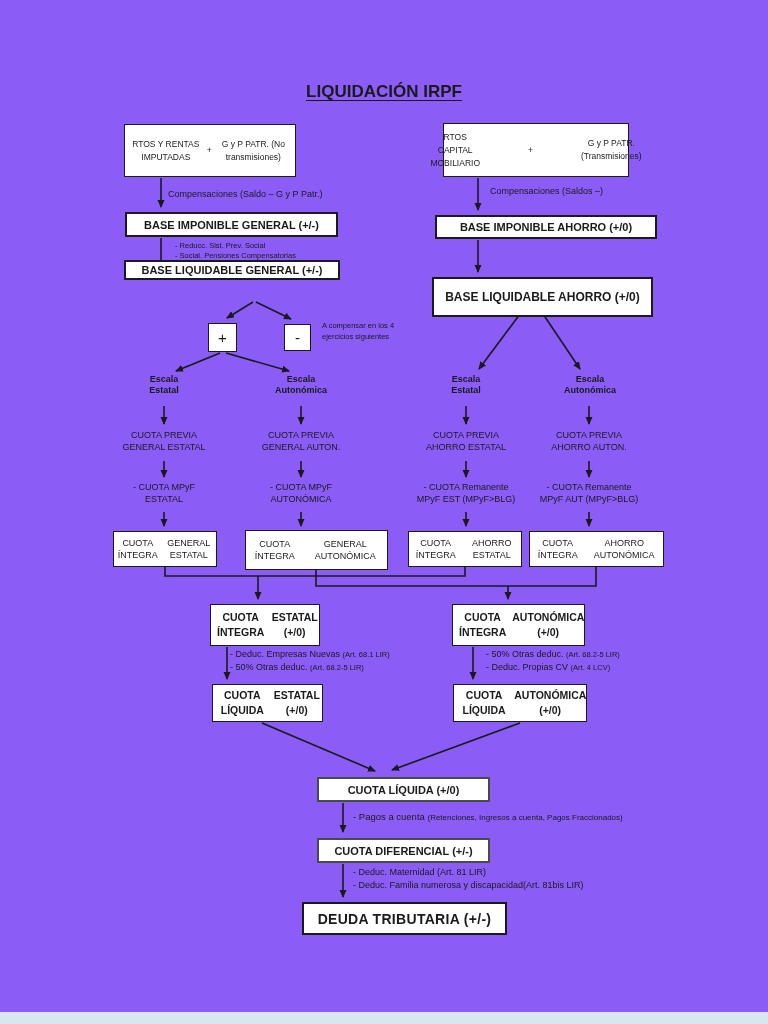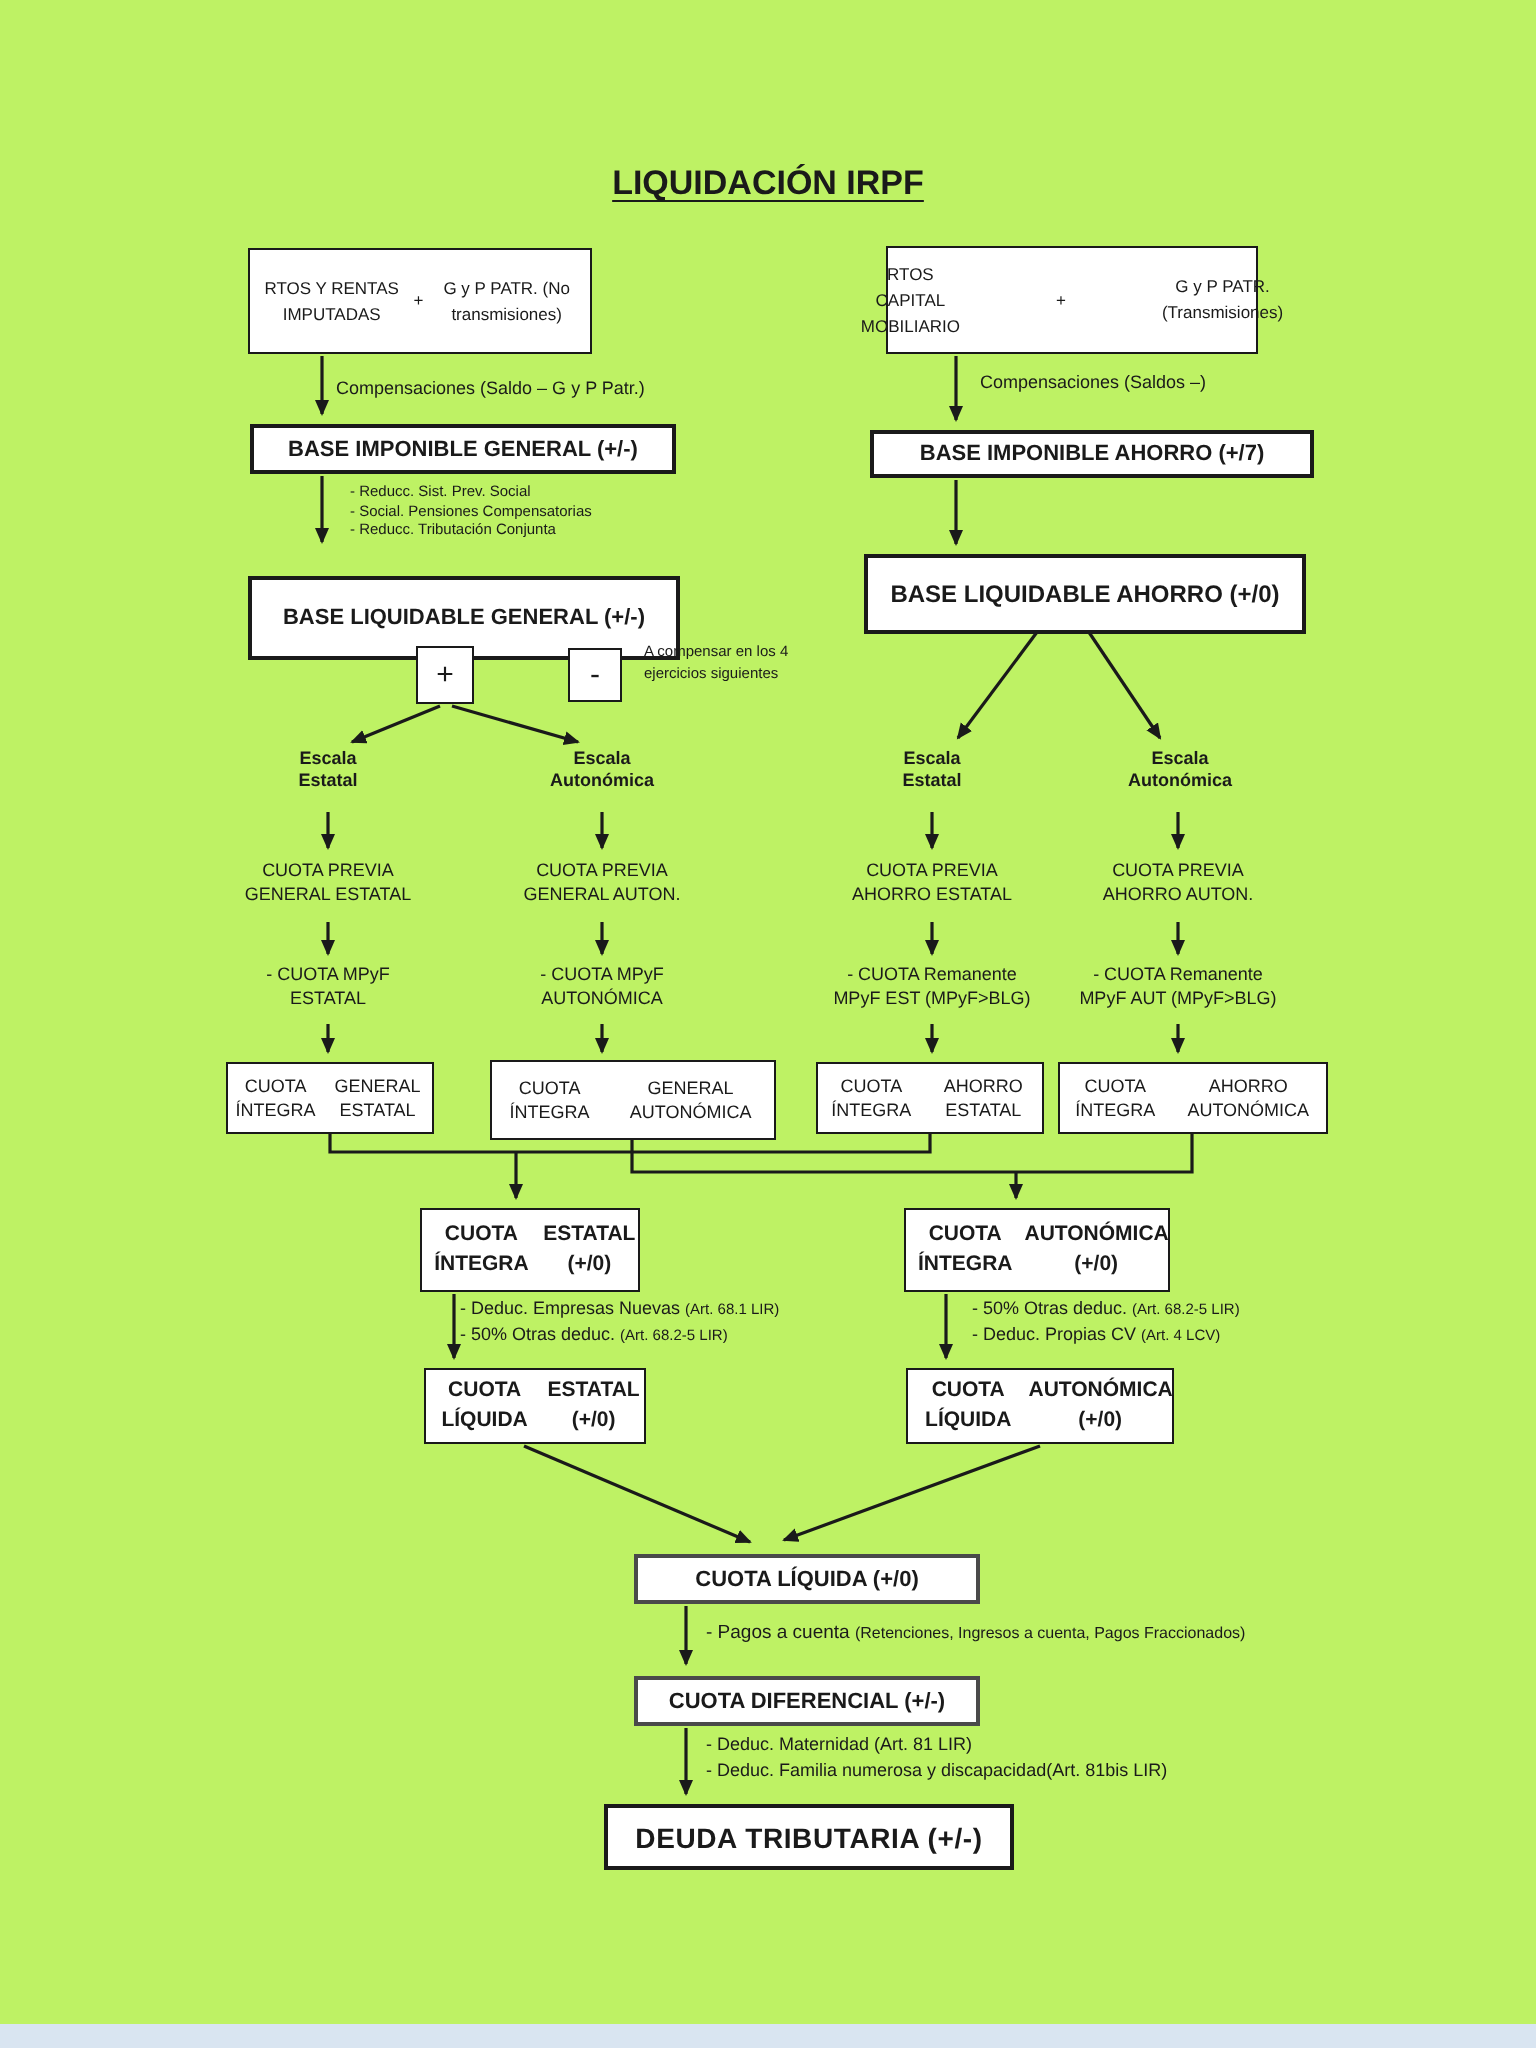--- a/index.html
+++ b/index.html
@@ -1,16 +1,16 @@
 <!DOCTYPE html>
 <html><head>
 <meta charset="utf-8">
 <style>
   html,body{margin:0;padding:0;background:#fff;}
-  #doc{position:relative;width:768px;height:1024px;background:#bef264;overflow:hidden;
+  #doc{position:relative;width:768px;height:1024px;background:#8b5cf6;overflow:hidden;
        font-family:"Liberation Sans",sans-serif;color:#1a1a1a;}
   #arrows{position:absolute;left:0;top:0;pointer-events:none;}
   .abs{position:absolute;box-sizing:border-box;}
   .box{position:absolute;box-sizing:border-box;background:#fff;border:1px solid #1a1a1a;
        display:flex;flex-direction:row;align-items:center;justify-content:center;
        text-align:center;}
   .b2{border-width:2px;}
   .b15{border-width:1.5px;}
   .gray{border-color:#4a4a4a;}
   .bold{font-weight:bold;}
@@ -22,21 +22,21 @@
   #title{left:0;top:82px;width:768px;text-align:center;font-size:17px;font-weight:bold;}
   #title span{text-decoration:underline;text-underline-offset:3px;}
   
   #srcGen{left:124px;top:124px;width:172px;height:53px;font-size:8.5px;line-height:13px;}
   #srcAho{left:443px;top:123px;width:186px;height:54px;font-size:8.5px;line-height:13px;gap:48px;}
   #compGen{left:168px;top:189px;font-size:9px;white-space:nowrap;}
   #compAho{left:490px;top:186px;font-size:9px;white-space:nowrap;}
   
   #bImpGen{left:125px;top:212px;width:213px;height:25px;font-size:11px;}
   #redGen{left:175px;top:241px;font-size:7.5px;line-height:9.6px;}
-  #bLiqGen{left:124px;top:288px;width:216px;height:42px;font-size:11px;}
+  #bLiqGen{left:124px;top:260px;width:216px;height:20px;font-size:11px;}
   #bImpAho{left:435px;top:215px;width:222px;height:24px;font-size:11px;}
   #redAho{left:490px;top:244px;font-size:9px;line-height:12px;}
   #bLiqAho{left:432px;top:277px;width:221px;height:40px;font-size:12px;}
   
   #plusBox{left:208px;top:323px;width:29px;height:29px;font-size:15px;}
   #minusBox{left:284px;top:324px;width:27px;height:27px;font-size:15px;}
   #noteComp{left:322px;top:321px;width:74px;font-size:7.5px;line-height:10.5px;text-align:left;}
   
   #esc1{left:124px;top:374px;width:80px;font-size:9px;font-weight:bold;}
   #esc2{left:258px;top:374px;width:86px;font-size:9px;font-weight:bold;}
@@ -137,21 +137,21 @@
   <div class="abs" id="compAho">Compensaciones (Saldos –)</div>
 
   <div class="box b2 bold" id="bImpGen">BASE IMPONIBLE GENERAL (+/-)</div>
   <div class="bullets" id="redGen">
     <div class="li">- Reducc. Sist. Prev. Social</div>
     <div class="li">- Social. Pensiones Compensatorias</div>
     <div class="li">- Reducc. Tributación Conjunta</div>
   </div>
   <div class="box b2 bold" id="bLiqGen">BASE LIQUIDABLE GENERAL (+/-)</div>
 
-  <div class="box b2 bold" id="bImpAho">BASE IMPONIBLE AHORRO (+/7)</div>
+  <div class="box b2 bold" id="bImpAho">BASE IMPONIBLE AHORRO (+/0)</div>
   <div class="box b2 bold" id="bLiqAho">BASE LIQUIDABLE AHORRO (+/0)</div>
 
   <div class="box b15" id="plusBox">+</div>
   <div class="box b15" id="minusBox">-</div>
   <div class="abs" id="noteComp">A compensar en los 4 ejercicios siguientes</div>
 
   <div class="lbl" id="esc1">
     <div>Escala</div>
     <div>Estatal</div>
   </div>

